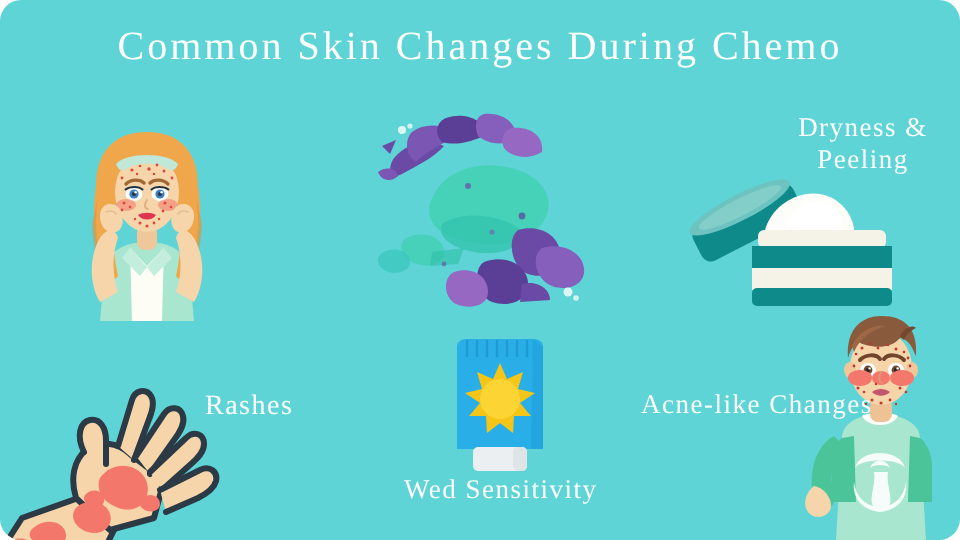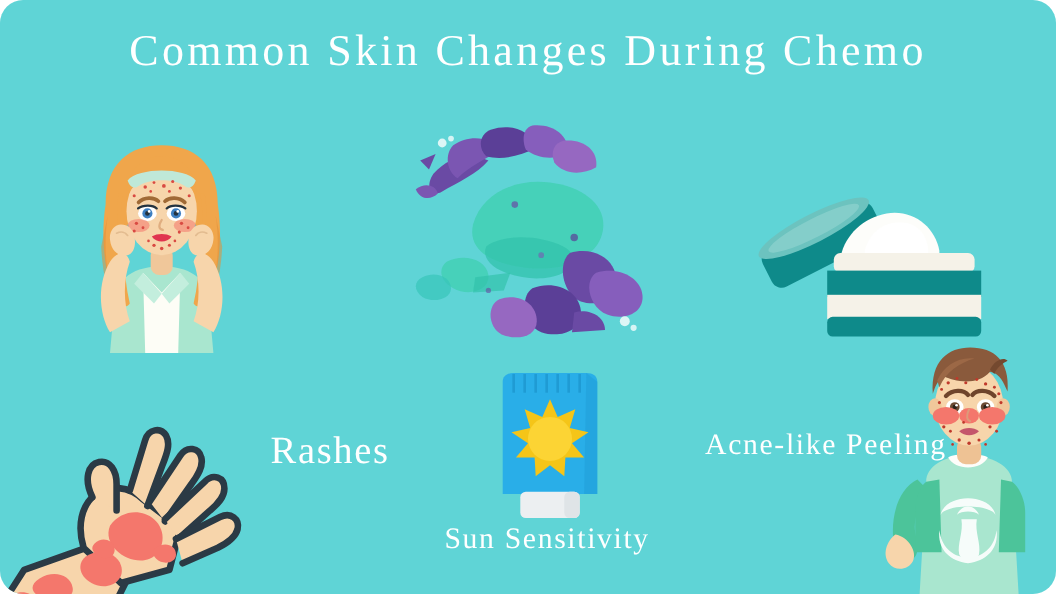--- a/index.html
+++ b/index.html
@@ -30,21 +30,21 @@
     left: 0;
     width: 960px;
     text-align: center;
     font-size: 40px;
     letter-spacing: 3px;
     white-space: nowrap;
   }
   #label-redness   { top: 96px;  left: 78px;  font-size: 27px; }
   #label-dryness   { top: 112px; left: 788px; font-size: 27px; text-align: center; width: 150px; white-space: normal; }
   #label-discolor  { top: 193px; left: 396px; font-size: 27px; z-index: 40; }
-  #label-rashes    { top: 389px; left: 205px; font-size: 35px; margin-left: 41px; }
+  #label-rashes    { top: 389px; left: 205px; font-size: 28px; }
   #label-acne      { top: 389px; left: 641px; font-size: 27px; }
   #label-sun       { top: 474px; left: 404px; font-size: 27px; }
 
   .art { position: absolute; }
   svg { display: block; overflow: visible; }
 </style>
 </head>
 <body>
 
 <div id="canvas" style="background: rgb(95, 212, 214);">
@@ -183,20 +183,24 @@
       <path d="M78 66 C82 46 98 30 120 26 C144 22 164 38 168 60 L168 70 L78 72 Z" fill="#fdfdfa"></path>
       <path d="M100 60 C104 44 116 34 132 34 C148 34 158 46 158 62 L100 64 Z" fill="#ffffff" opacity="0.85"></path>
 
       <rect x="72" y="62" width="128" height="18" rx="6" fill="#f5f2e8"></rect>
       <rect x="66" y="78" width="140" height="24" fill="#0e8a8a"></rect>
       <rect x="66" y="100" width="140" height="22" fill="#f5f2e8"></rect>
       <rect x="66" y="120" width="140" height="18" rx="5" fill="#0e8a8a"></rect>
       <rect x="66" y="78" width="140" height="60" fill="none"></rect>
     </svg>
   </div>
+  <div class="lbl" id="label-dryness">
+    <span>Dryness &amp;</span><br>
+    <span>Peeling</span>
+  </div>
 
   <div class="art" style="left:14px; top:378px; width:230px; height:170px;">
     <svg width="230" height="170" viewBox="0 0 230 170">
       <g stroke="#2b3a45" stroke-width="6" stroke-linejoin="round" stroke-linecap="round" fill="#f7d5ab">
 
         <path d="M-10 168 L8 140 L70 118 L110 132 L92 168 Z"></path>
 
         <path d="M62 120 C56 100 60 82 72 72 C84 62 104 64 116 76 L150 102 L140 140 L96 152 Z"></path>
 
         <path d="M70 74 C62 58 66 44 76 42 C86 40 92 50 92 62 L92 86"></path>
@@ -237,21 +241,21 @@
       <path d="M90 2 L100 10 L100 112 L88 112 Z" fill="#1f9bd4" opacity="0.45"></path>
 
       <path d="M57 26 L64 42 L80 35 L75 52 L92 56 L77 66 L88 79 L71 79 L70 96 L57 86
                L44 96 L43 79 L26 79 L37 66 L22 56 L39 52 L34 35 L50 42 Z" fill="#f5c518"></path>
       <circle cx="57" cy="62" r="20" fill="#fcd434"></circle>
 
       <rect x="30" y="110" width="54" height="24" rx="5" fill="#eceff1"></rect>
       <rect x="70" y="110" width="14" height="24" rx="5" fill="#dfe4e7"></rect>
     </svg>
   </div>
-  <div class="lbl" id="label-sun">Sun Sensitivity</div>
+  <div class="lbl" id="label-sun">Wed Sensitivity</div>
 
   <div class="art" style="left:800px; top:306px; width:160px; height:234px;">
     <svg width="160" height="234" viewBox="0 0 160 234">
 
       <path d="M34 130 C18 138 10 160 12 184 C13 198 22 206 30 202 C36 198 34 188 32 178 C30 164 36 150 48 144 Z" fill="#4cc49a"></path>
       <path d="M14 180 C6 186 2 198 8 206 C14 214 26 212 30 204 C34 196 26 182 14 180 Z" fill="#f7d5ab"></path>
 
       <path d="M42 132 C42 118 58 108 80 108 C102 108 120 118 120 132 L126 234 L36 234 Z" fill="#a9e6cf"></path>
 
       <path d="M42 132 C36 136 32 148 32 160 L32 196 L56 196 L54 130 Z" fill="#4cc49a"></path>
@@ -315,15 +319,15 @@
           <circle cx="106" cy="86" r="1.3"></circle>
         <circle cx="72" cy="94" r="1.5"></circle>
           <circle cx="81" cy="97" r="1.6"></circle>
         <circle cx="90" cy="94" r="1.4"></circle>
           <circle cx="66" cy="98" r="1.2"></circle>
         <circle cx="96" cy="98" r="1.2"></circle>
           <circle cx="76" cy="78" r="1.2"></circle>
       </g>
     </svg>
   </div>
-  <div class="lbl" id="label-acne">Acne-like Peeling</div>
+  <div class="lbl" id="label-acne">Acne-like Changes</div>
 
 </div>
 
 </body></html>

